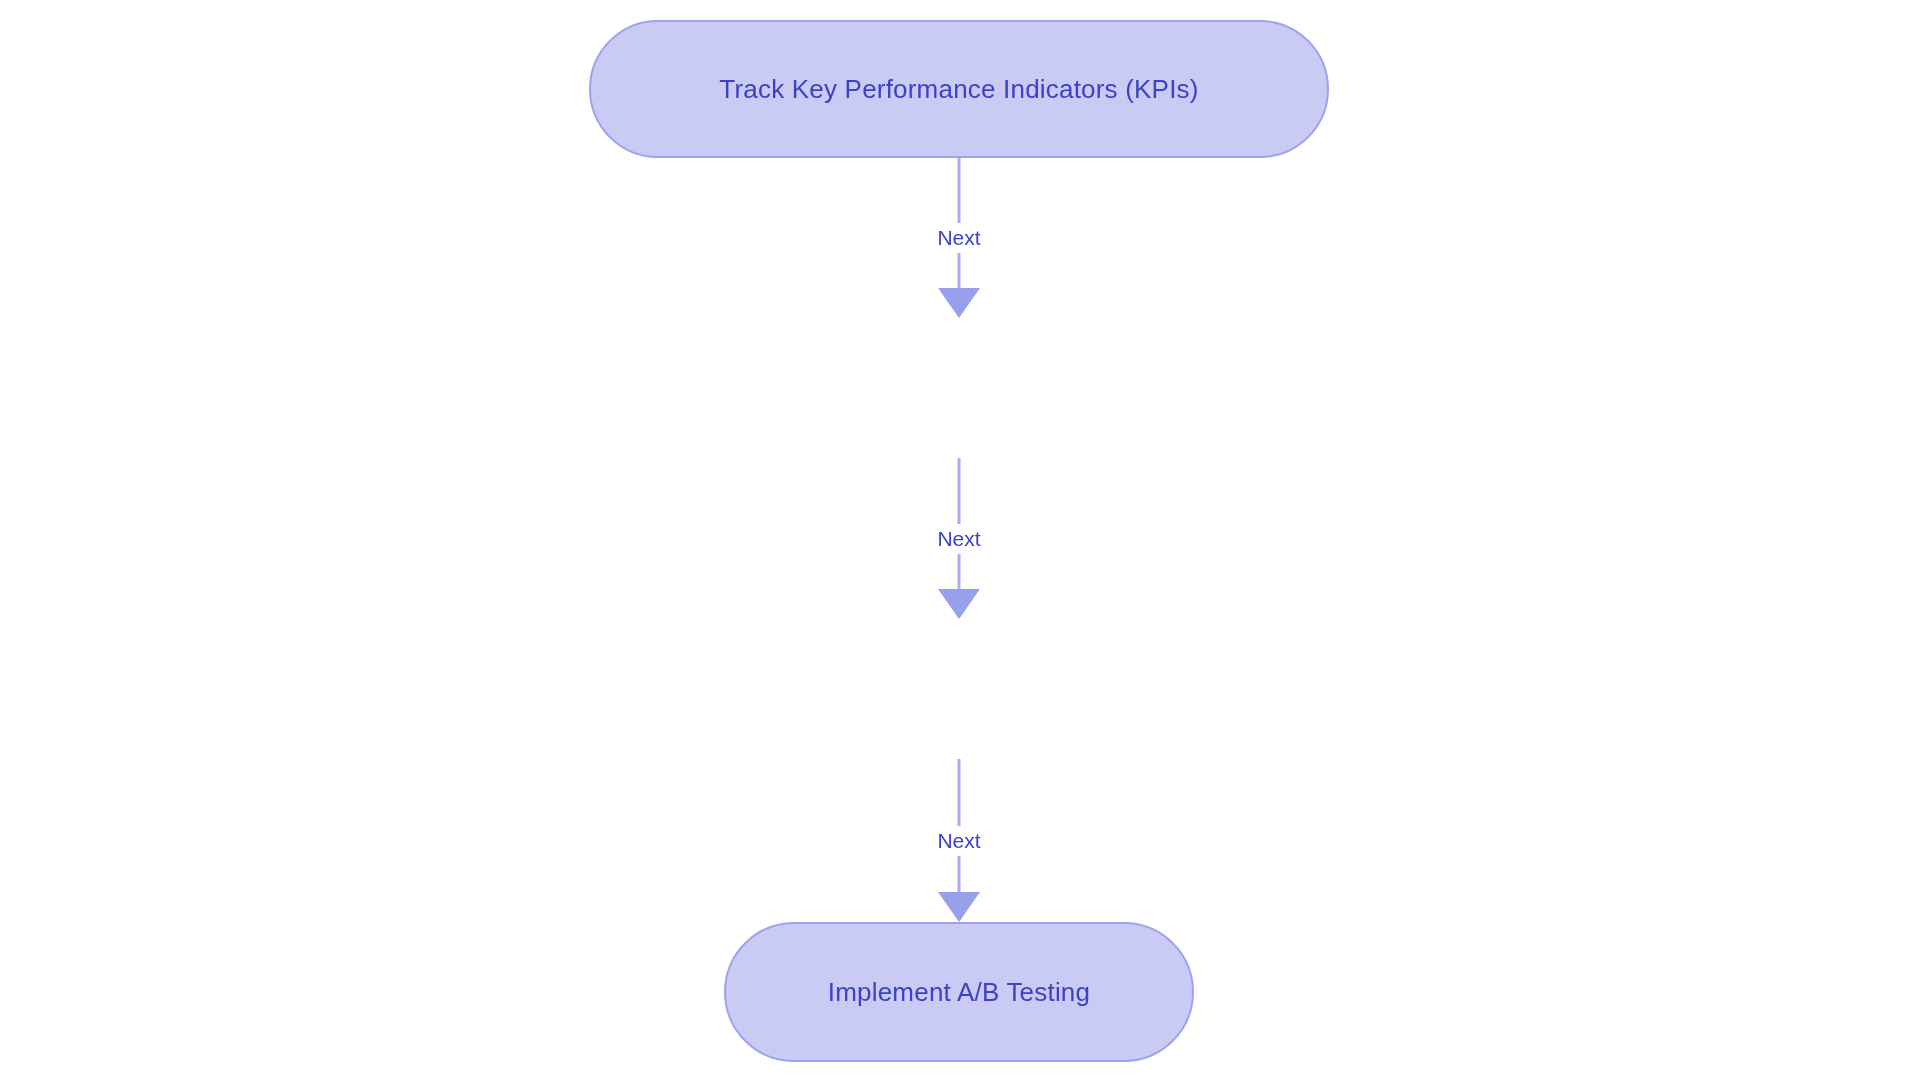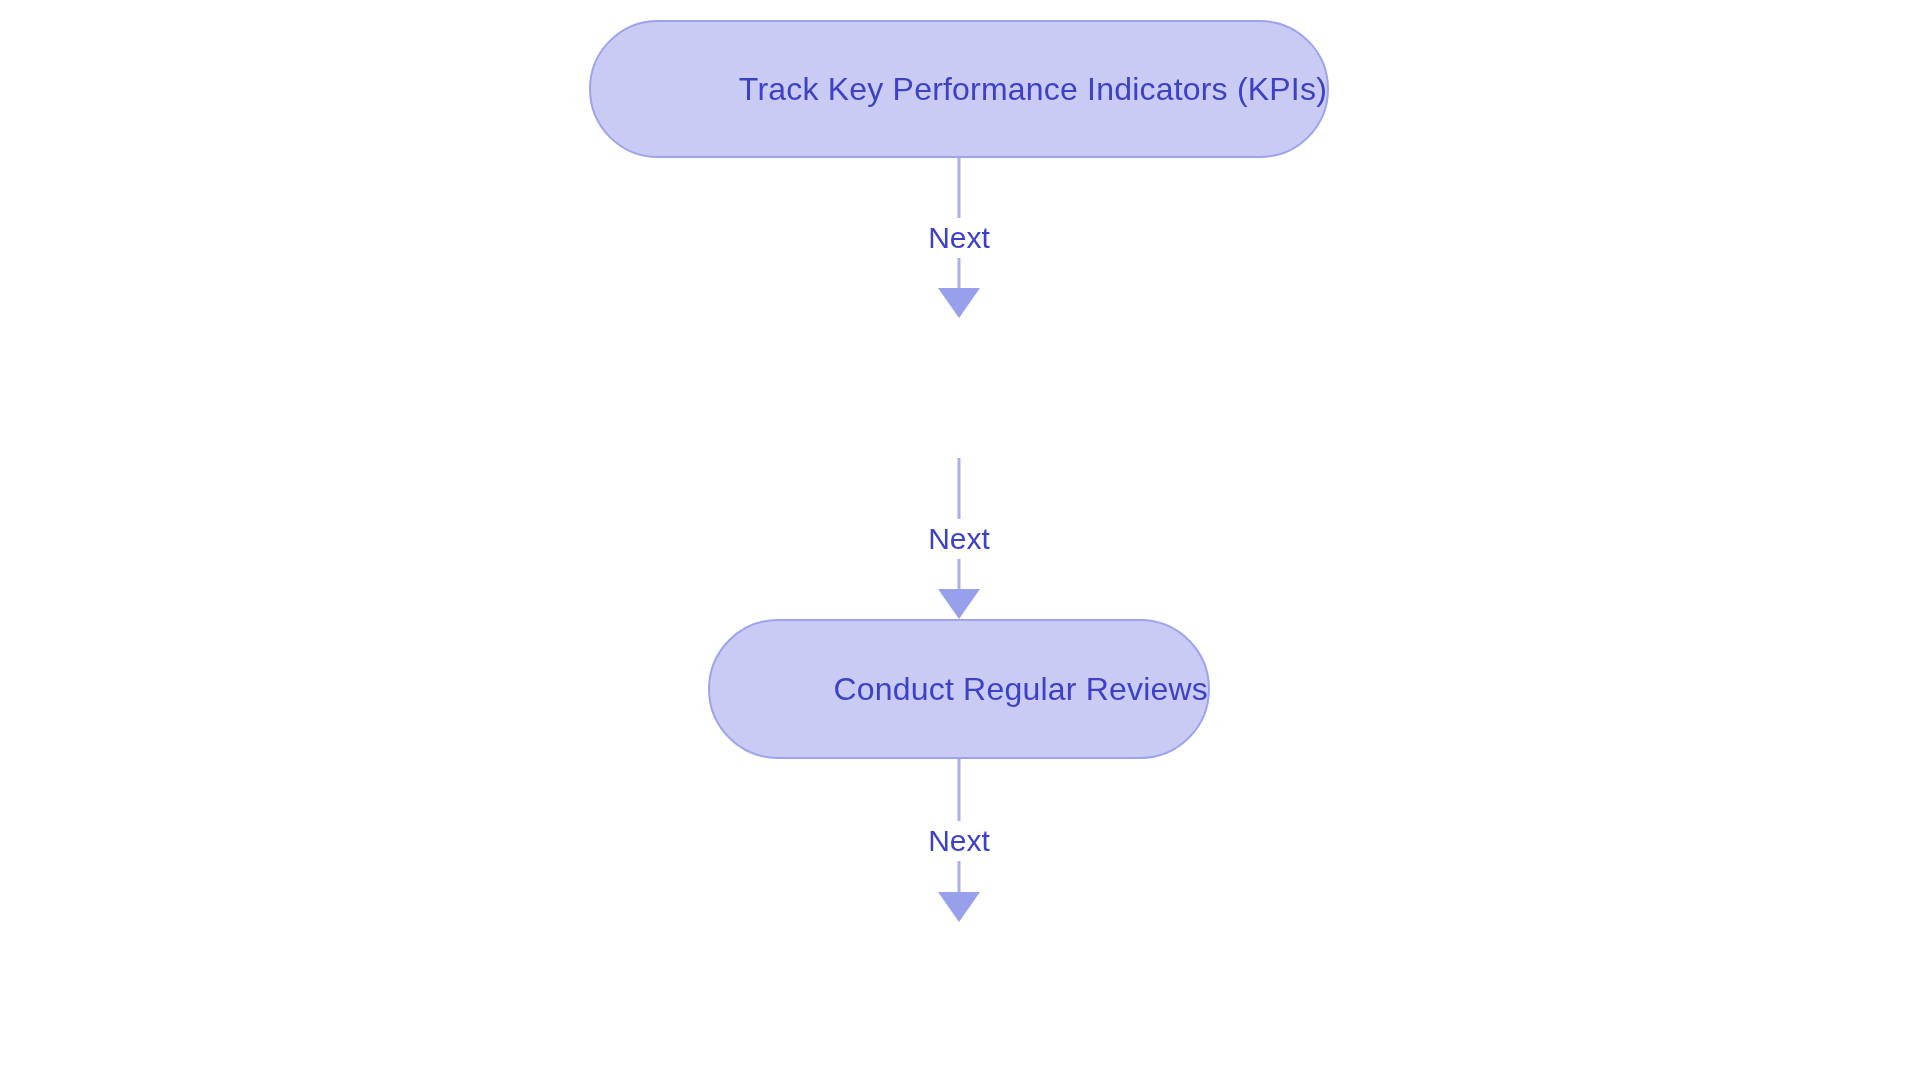--- a/index.html
+++ b/index.html
@@ -12,26 +12,26 @@
     position: relative;
     width: 1920px;
     height: 1083px;
     background: var(--background, #ffffff);
     overflow: hidden;
   }
   .node {
     position: absolute;
     display: flex;
     align-items: center;
-    justify-content: flex-end;
+    justify-content: center;
     background: var(--node-fill, #c9cbf4);
     border: 2px solid var(--node-border, #9da3ec);
     border-radius: 70px;
     color: var(--node-text, #3c41c6);
-    font-size: 32px;
+    font-size: 26px;
     font-weight: 500;
     letter-spacing: 0.2px;
     text-align: center;
     box-sizing: border-box;
   }
   #node-1 { left: 589px; top: 20px;  width: 740px; height: 138px; }
   #node-2 { left: 708px; top: 318px; width: 502px; height: 140px; }
   #node-3 { left: 708px; top: 619px; width: 502px; height: 140px; }
   #node-4 { left: 724px; top: 922px; width: 470px; height: 140px; }
 
@@ -52,21 +52,21 @@
     width: 3px;
     background: var(--edge-line, #a9aef2);
   }
   .edge-label {
     position: absolute;
     top: 50%;
     left: 50%;
     transform: translate(-50%, -50%);
     background: var(--background, #ffffff);
     padding: 3px 10px;
-    font-size: 30px;
+    font-size: 21px;
     font-weight: 500;
     color: var(--edge-label, #3c41c6);
     white-space: nowrap;
     z-index: 1;
   }
   .edge-arrow {
     position: absolute;
     bottom: 0;
     left: 50%;
     transform: translateX(-50%);
@@ -92,24 +92,24 @@
     <div class="edge-arrow"></div>
   </div>
 
 
   <div class="edge" id="edge-2">
     <div class="edge-line"></div>
     <div class="edge-label">Next</div>
     <div class="edge-arrow"></div>
   </div>
 
-  <div class="node" id="node-3">
-    <span>Conduct Regular Reviews</span>
-  </div>
 
   <div class="edge" id="edge-3">
     <div class="edge-line"></div>
     <div class="edge-label">Next</div>
     <div class="edge-arrow"></div>
   </div>
 
+  <div class="node" id="node-4">
+    <span>Implement A/B Testing</span>
+  </div>
 
 </div>
 
 </body></html>

